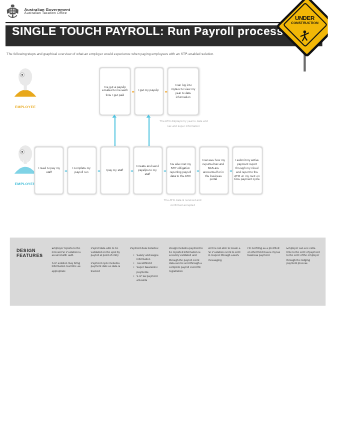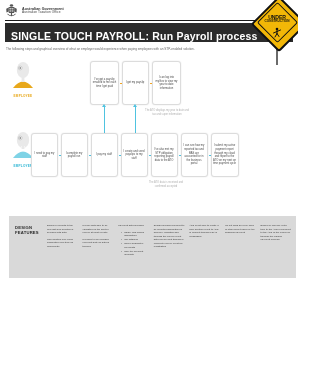--- a/index.html
+++ b/index.html
@@ -13,21 +13,21 @@
   .masthead{display:flex;align-items:center;gap:4px;padding:3px 5px 2px 5px;}
   .crest{width:13px;height:15px;flex:0 0 auto;}
   .crest-txt{display:flex;flex-direction:column;justify-content:center;line-height:1.15;}
   .crest-txt .l1{font-size:3.6px;font-weight:bold;color:#2b2b2b;letter-spacing:.1px;}
   .crest-txt .l2{font-size:3.2px;color:#444;letter-spacing:.1px;}
   .rule{height:1px;background:#1a1a1a;margin:0 5px;}
 
   
   .titlebar{
     background:#2b2b2b;color:#fff;margin:2px 5px 0 5px;height:19px;
-    display:flex;align-items:flex-end;padding:0 6px;
+    display:flex;align-items:flex-start;padding:0 6px;
   }
   .titlebar h1{margin:0;font-size:10.5px;font-weight:bold;letter-spacing:.2px;
     font-family:"Liberation Sans Narrow","Liberation Sans",sans-serif;white-space:nowrap;}
 
   .intro{margin:5px 6px 0 6px;font-size:3.1px;color:#666;line-height:1.35;}
 
   
   .uc-sign{position:absolute;left:258px;top:3px;width:38px;height:62px;}
   .uc-post{position:absolute;left:18px;top:36px;width:1.6px;height:26px;background:#6b6b6b;}
   .uc-diamond{position:absolute;left:1px;top:1px;width:36px;height:36px;

